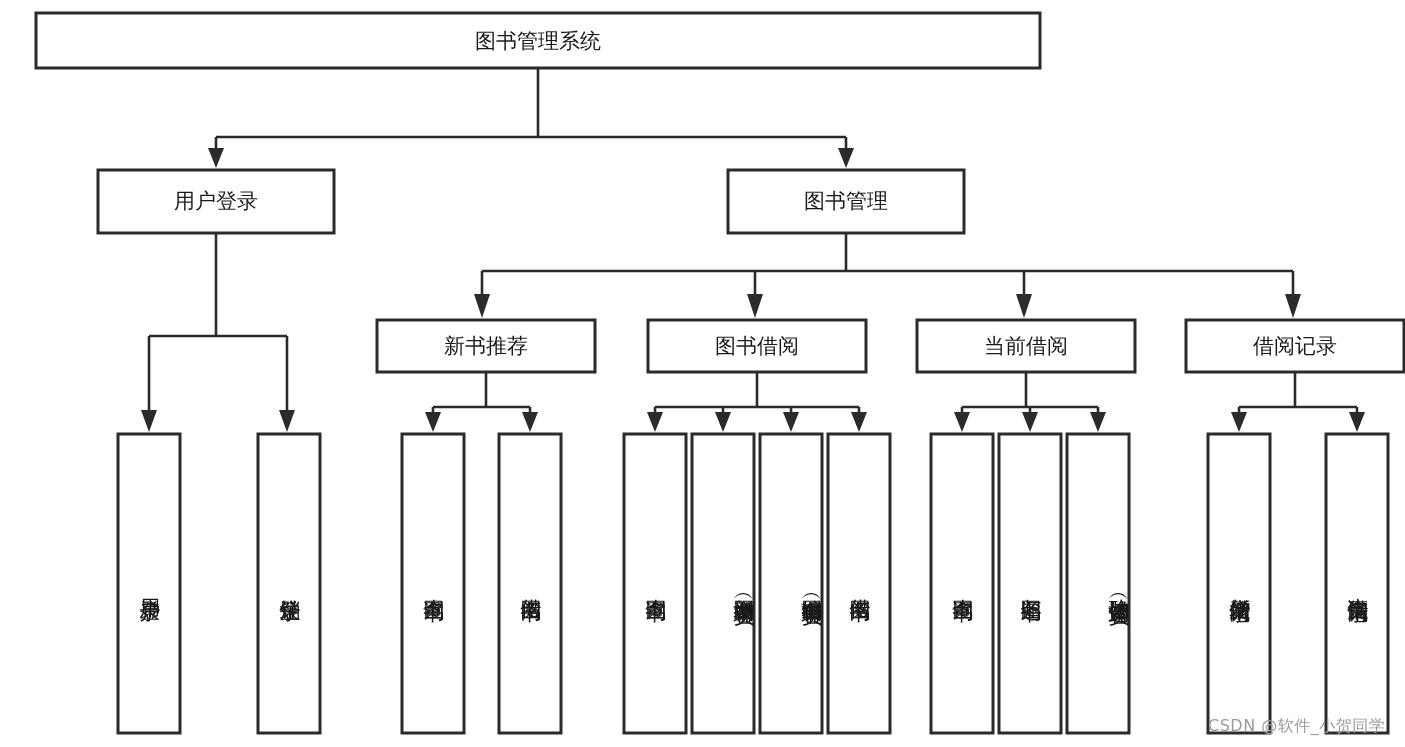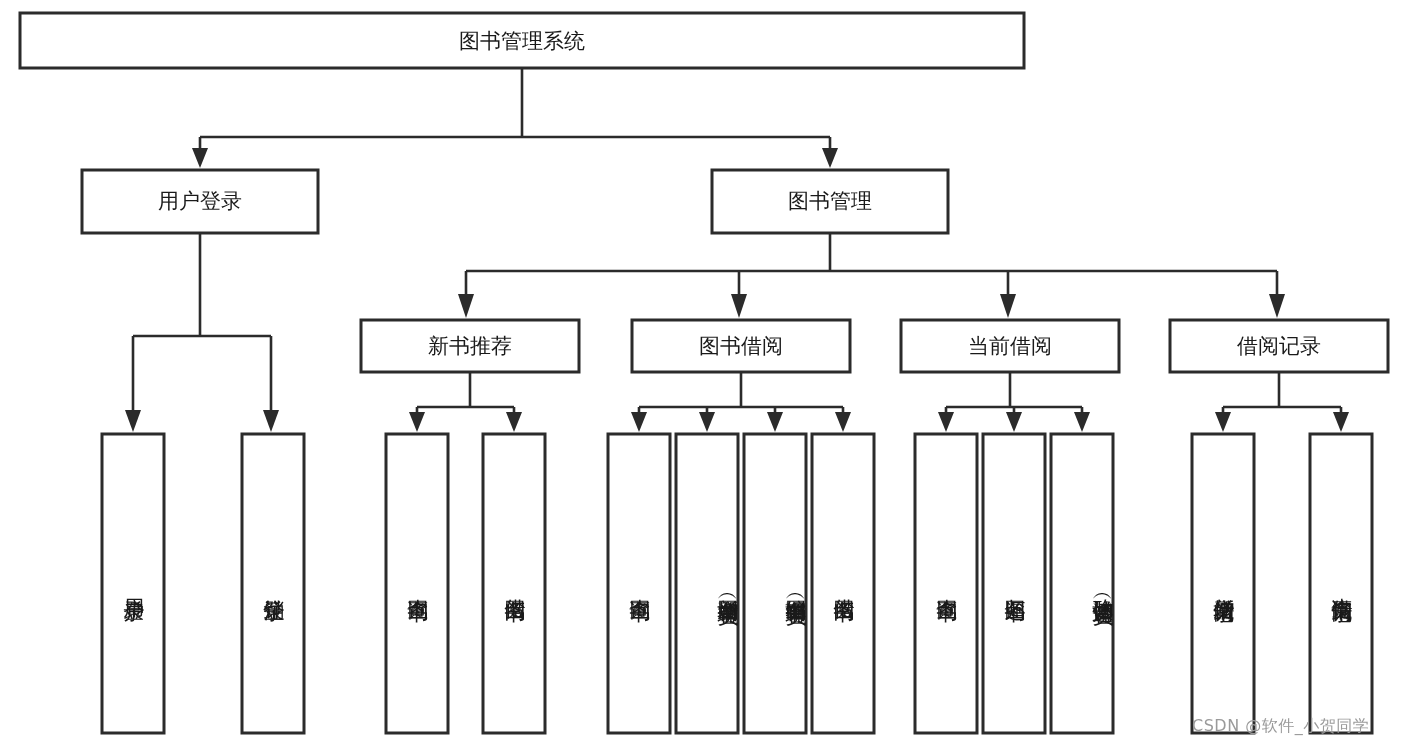--- a/index.html
+++ b/index.html
@@ -11,20 +11,21 @@
     width: 1405px;
     height: 747px;
     font-family: "DejaVu Sans", "Liberation Sans", sans-serif;
     overflow: hidden;
     position: relative;
   }
   #diagram-root {
     position: relative;
     width: 1371px;
     height: 747px;
+    margin-left: 16px;
   }
   svg.flow {
     position: absolute;
     top: 0;
     left: 0;
     width: 1405px;
     height: 747px;
     display: block;
   }
   .node-box {

